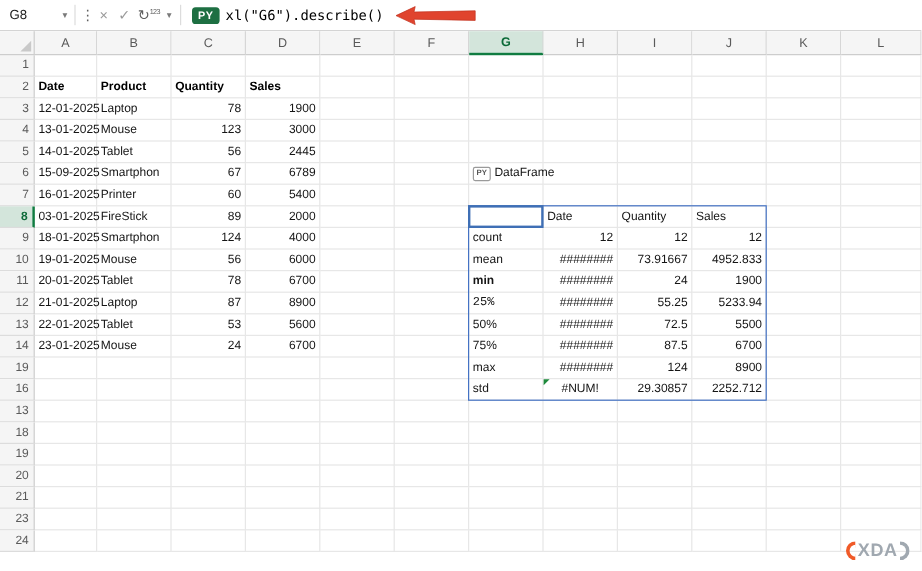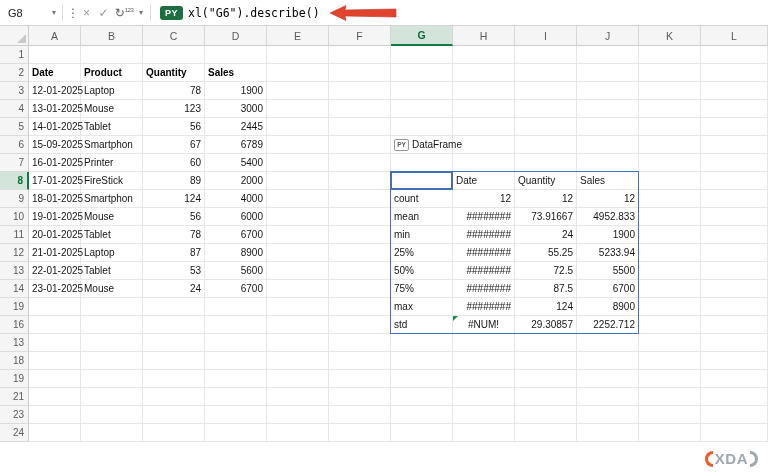--- a/index.html
+++ b/index.html
@@ -204,21 +204,21 @@
       <div class="cell" style="width: 62px;"></div>
       <div class="cell" style="width: 62px;"></div>
       <div class="cell" style="width: 62px;"></div>
       <div class="cell" style="width: 62px;"></div>
       <div class="cell" style="width: 62px;"></div>
       <div class="cell" style="width: 62px;"></div>
       <div class="cell" style="width: 67px;"></div>
     </div>
     <div class="row">
       <div class="row-hdr active">8</div>
-      <div class="cell" style="width: 52px;">17-01-2025</div>
+      <div class="cell" style="width: 52px;">03-01-2025</div>
       <div class="cell" style="width: 62px;">FireStick</div>
       <div class="cell right" style="width: 62px;">89</div>
       <div class="cell right" style="width: 62px;">2000</div>
       <div class="cell" style="width: 62px;"></div>
       <div class="cell" style="width: 62px;"></div>
       <div class="cell" style="width: 62px;"></div>
       <div class="cell" style="width: 62px;">Date</div>
       <div class="cell" style="width: 62px;">Quantity</div>
       <div class="cell" style="width: 62px;">Sales</div>
       <div class="cell" style="width: 62px;"></div>
@@ -255,36 +255,36 @@
       <div class="cell" style="width: 67px;"></div>
     </div>
     <div class="row">
       <div class="row-hdr">11</div>
       <div class="cell" style="width: 52px;">20-01-2025</div>
       <div class="cell" style="width: 62px;">Tablet</div>
       <div class="cell right" style="width: 62px;">78</div>
       <div class="cell right" style="width: 62px;">6700</div>
       <div class="cell" style="width: 62px;"></div>
       <div class="cell" style="width: 62px;"></div>
-      <div class="cell" style="width: 62px;">min</div>
+      <div class="cell" style="width: 62px; font-weight: bold;">min</div>
       <div class="cell right" style="width: 62px;">########</div>
       <div class="cell right" style="width: 62px;">24</div>
       <div class="cell right" style="width: 62px;">1900</div>
       <div class="cell" style="width: 62px;"></div>
       <div class="cell" style="width: 67px;"></div>
     </div>
     <div class="row">
       <div class="row-hdr">12</div>
       <div class="cell" style="width: 52px;">21-01-2025</div>
       <div class="cell" style="width: 62px;">Laptop</div>
       <div class="cell right" style="width: 62px;">87</div>
       <div class="cell right" style="width: 62px;">8900</div>
       <div class="cell" style="width: 62px;"></div>
       <div class="cell" style="width: 62px;"></div>
-      <div class="cell" style="width: 62px;">25%</div>
+      <div class="cell" style="width: 62px; font-family: Liberation Mono, monospace;">25%</div>
       <div class="cell right" style="width: 62px;">########</div>
       <div class="cell right" style="width: 62px;">55.25</div>
       <div class="cell right" style="width: 62px;">5233.94</div>
       <div class="cell" style="width: 62px;"></div>
       <div class="cell" style="width: 67px;"></div>
     </div>
     <div class="row">
       <div class="row-hdr">13</div>
       <div class="cell" style="width: 52px;">22-01-2025</div>
       <div class="cell" style="width: 62px;">Tablet</div>
@@ -383,20 +383,35 @@
       <div class="cell" style="width: 62px;"></div>
       <div class="cell" style="width: 62px;"></div>
       <div class="cell" style="width: 62px;"></div>
       <div class="cell" style="width: 62px;"></div>
       <div class="cell" style="width: 62px;"></div>
       <div class="cell" style="width: 62px;"></div>
       <div class="cell" style="width: 62px;"></div>
       <div class="cell" style="width: 67px;"></div>
     </div>
     <div class="row">
+      <div class="row-hdr">20</div>
+      <div class="cell" style="width: 52px;"></div>
+      <div class="cell" style="width: 62px;"></div>
+      <div class="cell" style="width: 62px;"></div>
+      <div class="cell" style="width: 62px;"></div>
+      <div class="cell" style="width: 62px;"></div>
+      <div class="cell" style="width: 62px;"></div>
+      <div class="cell" style="width: 62px;"></div>
+      <div class="cell" style="width: 62px;"></div>
+      <div class="cell" style="width: 62px;"></div>
+      <div class="cell" style="width: 62px;"></div>
+      <div class="cell" style="width: 62px;"></div>
+      <div class="cell" style="width: 67px;"></div>
+    </div>
+    <div class="row">
       <div class="row-hdr">21</div>
       <div class="cell" style="width: 52px;"></div>
       <div class="cell" style="width: 62px;"></div>
       <div class="cell" style="width: 62px;"></div>
       <div class="cell" style="width: 62px;"></div>
       <div class="cell" style="width: 62px;"></div>
       <div class="cell" style="width: 62px;"></div>
       <div class="cell" style="width: 62px;"></div>
       <div class="cell" style="width: 62px;"></div>
       <div class="cell" style="width: 62px;"></div>

